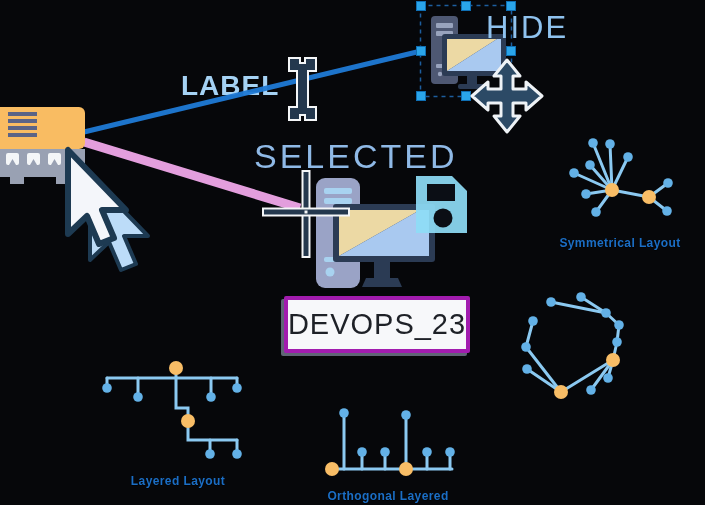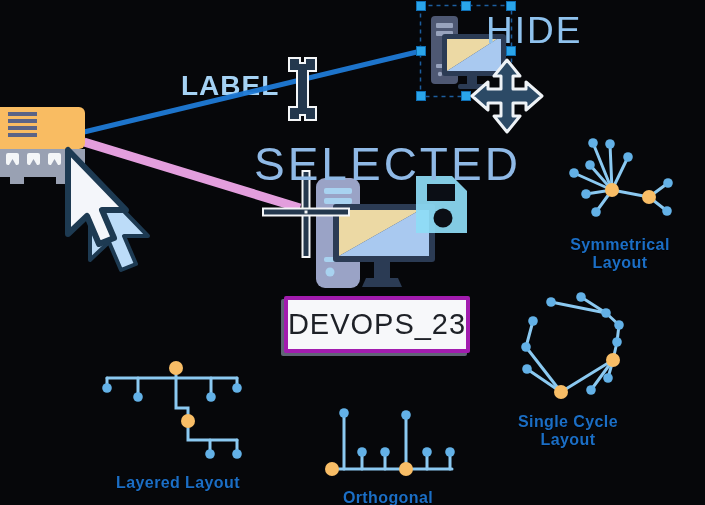--- a/index.html
+++ b/index.html
@@ -1,23 +1,23 @@
 <!DOCTYPE html>
 <html style="--background: #06070a; --link-blue: #1f7ad6; --link-pink: #efa7e9; --edge-light: #8bc9f1; --node-blue: #63b1e7; --node-orange: #f8bd66; --caption-blue: #1b6ec5; --annotation-blue: #8fc2ee; --label-bold-blue: #a5d2f4; --selected-blue: #8fb9e6; --handle-cyan: #2aa5ea; --device-box-bg: #f7f8fa; --device-text: #1e2127;"><head>
 <meta charset="utf-8">
 <style>
   html,body{margin:0;padding:0;background:#06070a;}
   #stage{position:relative;width:705px;height:505px;overflow:hidden;background:var(--background,#06070a);
          font-family:"Liberation Sans",sans-serif;}
   svg{position:absolute;left:0;top:0;}
   .annot{position:absolute;white-space:nowrap;}
   .annot-label{left:181px;top:70px;font-size:28px;font-weight:800;letter-spacing:1px;color:var(--label-bold-blue,#a5d2f4);}
-  .annot-hide{left:486px;top:10px;font-size:37px;font-weight:400;letter-spacing:2px;color:var(--annotation-blue,#8fc2ee);}
-  .annot-selected{left:254px;top:137px;font-size:46px;font-weight:400;letter-spacing:3px;color:var(--selected-blue,#8fb9e6);text-align:right;}
-  .caption{position:absolute;width:130px;text-align:center;font-size:16px;font-weight:800;letter-spacing:.4px;
+  .annot-hide{left:486px;top:10px;font-size:31px;font-weight:400;letter-spacing:2px;color:var(--annotation-blue,#8fc2ee);}
+  .annot-selected{left:254px;top:137px;font-size:34px;font-weight:400;letter-spacing:3px;color:var(--selected-blue,#8fb9e6);text-align:right;}
+  .caption{position:absolute;width:130px;text-align:center;font-size:12px;font-weight:800;letter-spacing:.4px;
            color:var(--caption-blue,#1b6ec5);text-shadow:0 1px 0 rgba(0,0,0,.6);}
   .cap-sym{left:555px;top:236px;}
   .cap-cyc{left:503px;top:413px;}
   .cap-lay{left:113px;top:474px;}
   .cap-ort{left:323px;top:489px;}
   .device-box{position:absolute;left:284px;top:296px;width:178px;height:49px;background:var(--device-box-bg,#f7f8fa);
               border:4px solid #a21caf;border-radius:2px;box-shadow:-3px 3px 0 #5f6576;
               display:flex;align-items:center;justify-content:center;}
   .device-box span{font-size:29px;letter-spacing:1px;color:var(--device-text,#1e2127);}
   
@@ -225,16 +225,15 @@
   </svg>
 
   <div class="annot annot-hide">HIDE</div>
   <div class="annot annot-selected">SELECTED</div>
 
   <div class="device-box">
     <span>DEVOPS_23</span>
   </div>
 
   <div class="caption cap-sym">Symmetrical Layout</div>
-  <div class="caption cap-cyc">Single Cycle Layout</div>
   <div class="caption cap-lay">Layered Layout</div>
   <div class="caption cap-ort">Orthogonal Layered</div>
 </div>
 
 </body></html>

